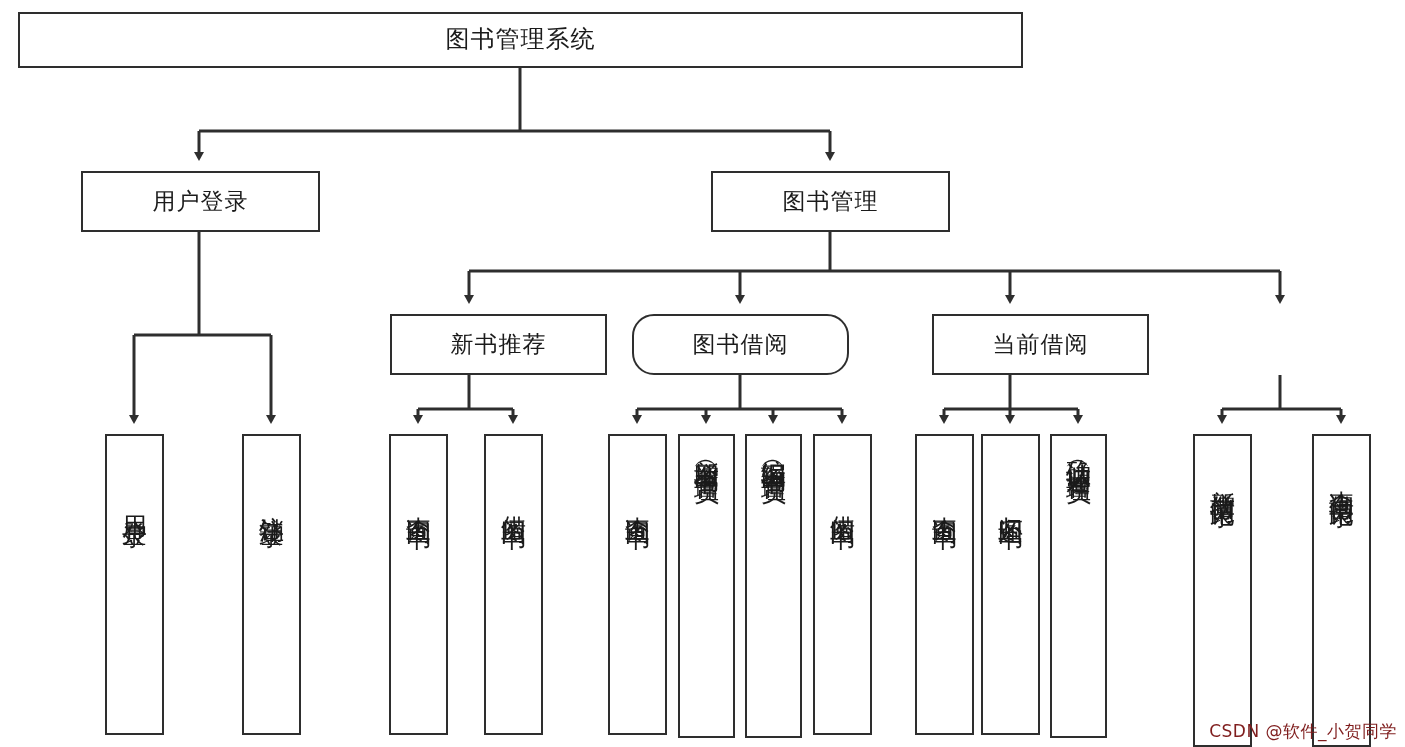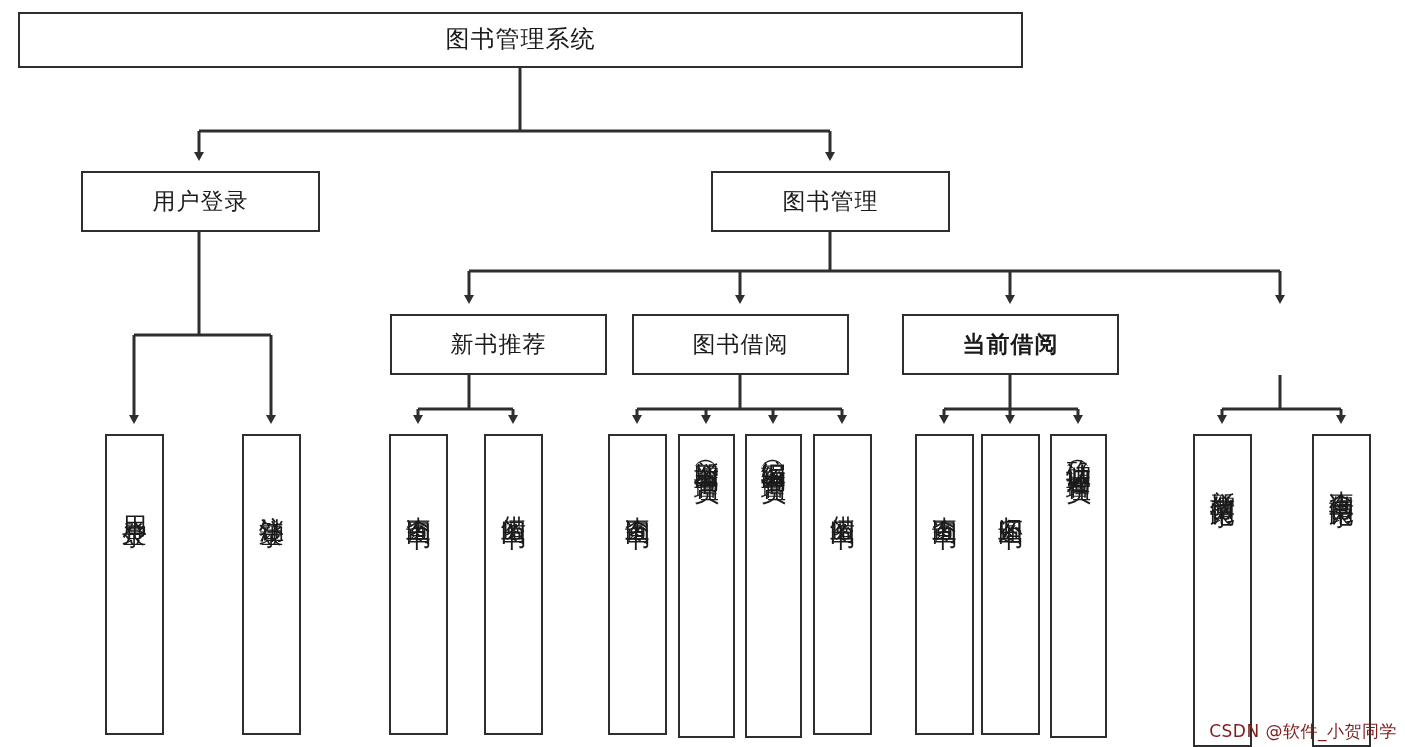--- a/index.html
+++ b/index.html
@@ -145,24 +145,24 @@
   <div class="node h" style="left:81px; top:171px; width:239px; height:61px;">
     <span class="node-label">用户登录</span>
   </div>
   <div class="node h" style="left:711px; top:171px; width:239px; height:61px;justify-content:center;">
     <span class="node-label">图书管理</span>
   </div>
 
   <div class="node h" style="left:361px; top:314px; width:217px; height:61px;margin-left:29px;">
     <span class="node-label">新书推荐</span>
   </div>
-  <div class="node h" style="left:632px; top:314px; width:217px; height:61px;">
+  <div class="node h" style="left:632px; top:314px; width:217px; height:61px;border-radius:22px;">
     <span class="node-label">图书借阅</span>
   </div>
-  <div class="node h" style="left:902px; top:314px; width:217px; height:61px;font-weight:bold;">
+  <div class="node h" style="left:932px; top:314px; width:217px; height:61px;">
     <span class="node-label">当前借阅</span>
   </div>
 
   <div class="node v pushdown2" style="left:105px; top:434px; width:59px; height:301px;">
     <span class="node-label">用户登录</span>
   </div>
   <div class="node v pushdown2" style="left:242px; top:434px; width:59px; height:301px;">
     <span class="node-label">注销登录</span>
   </div>
 

